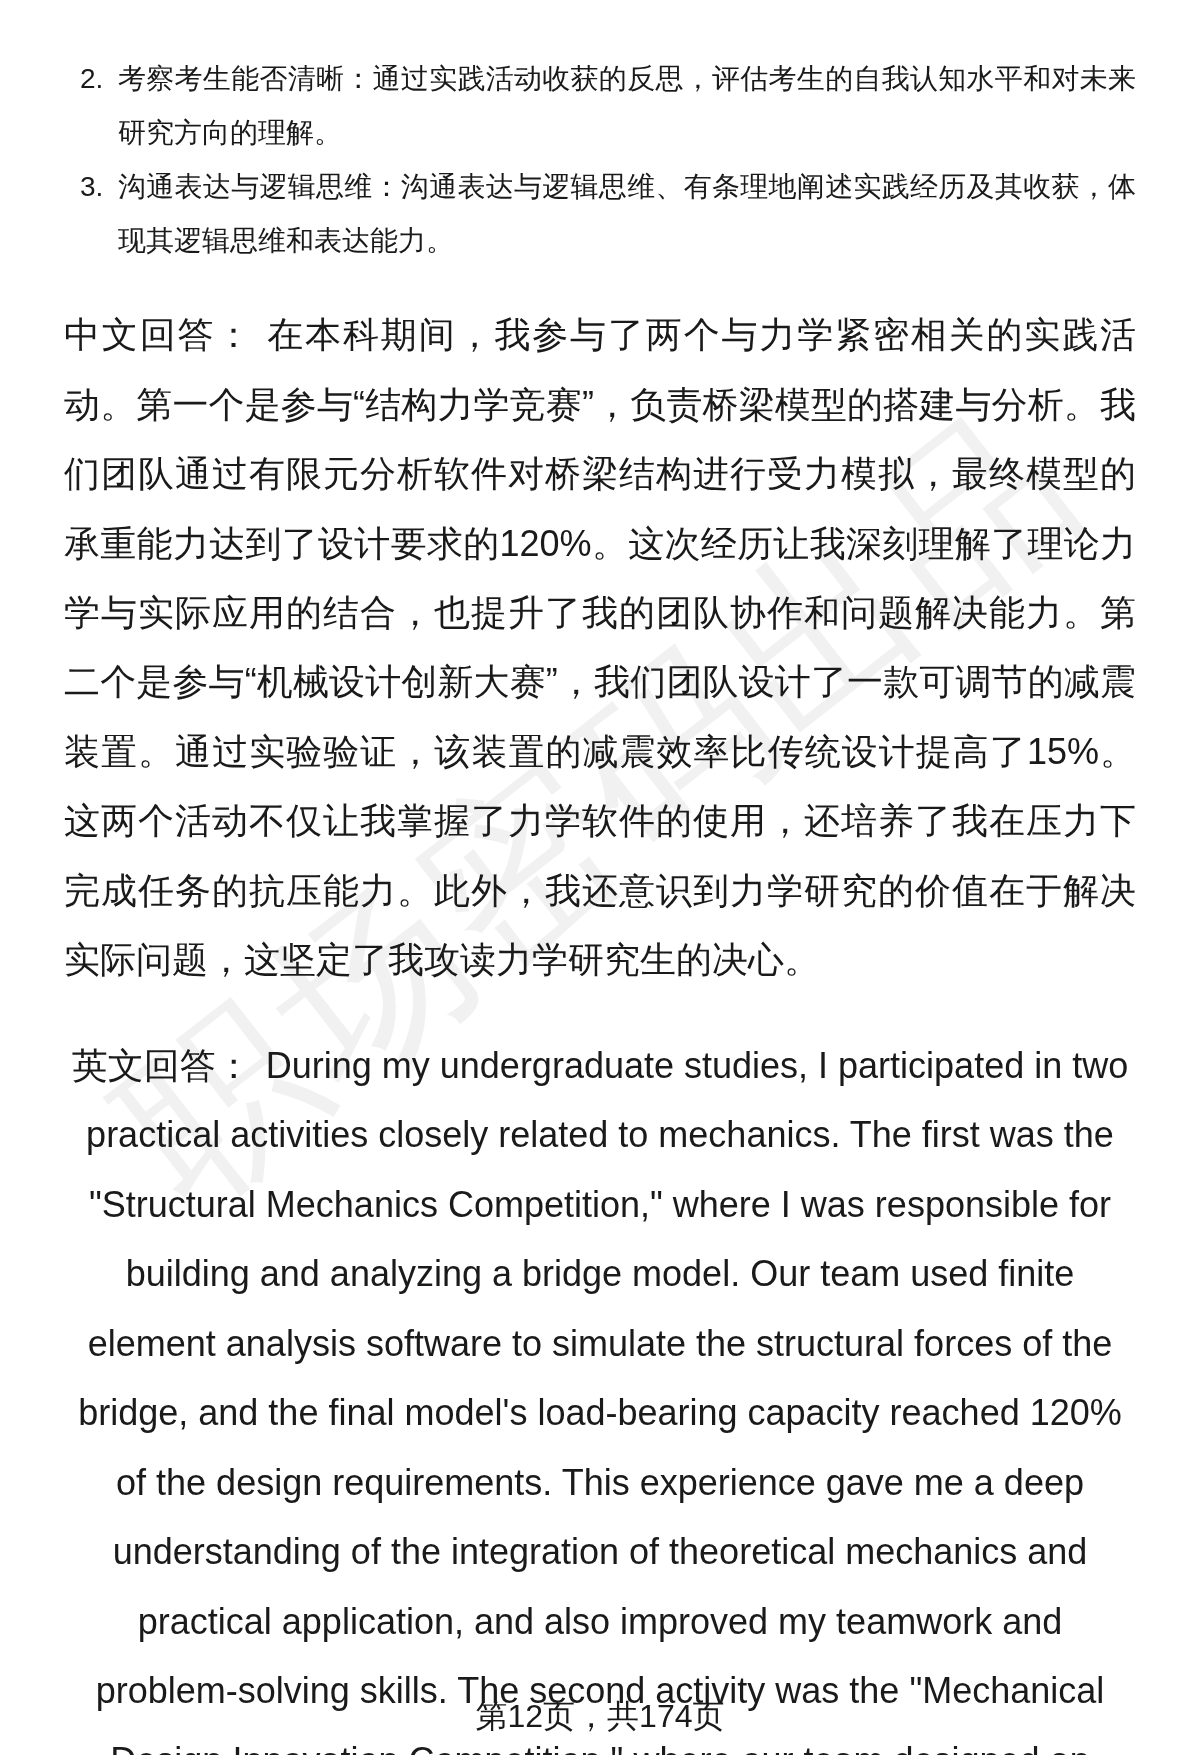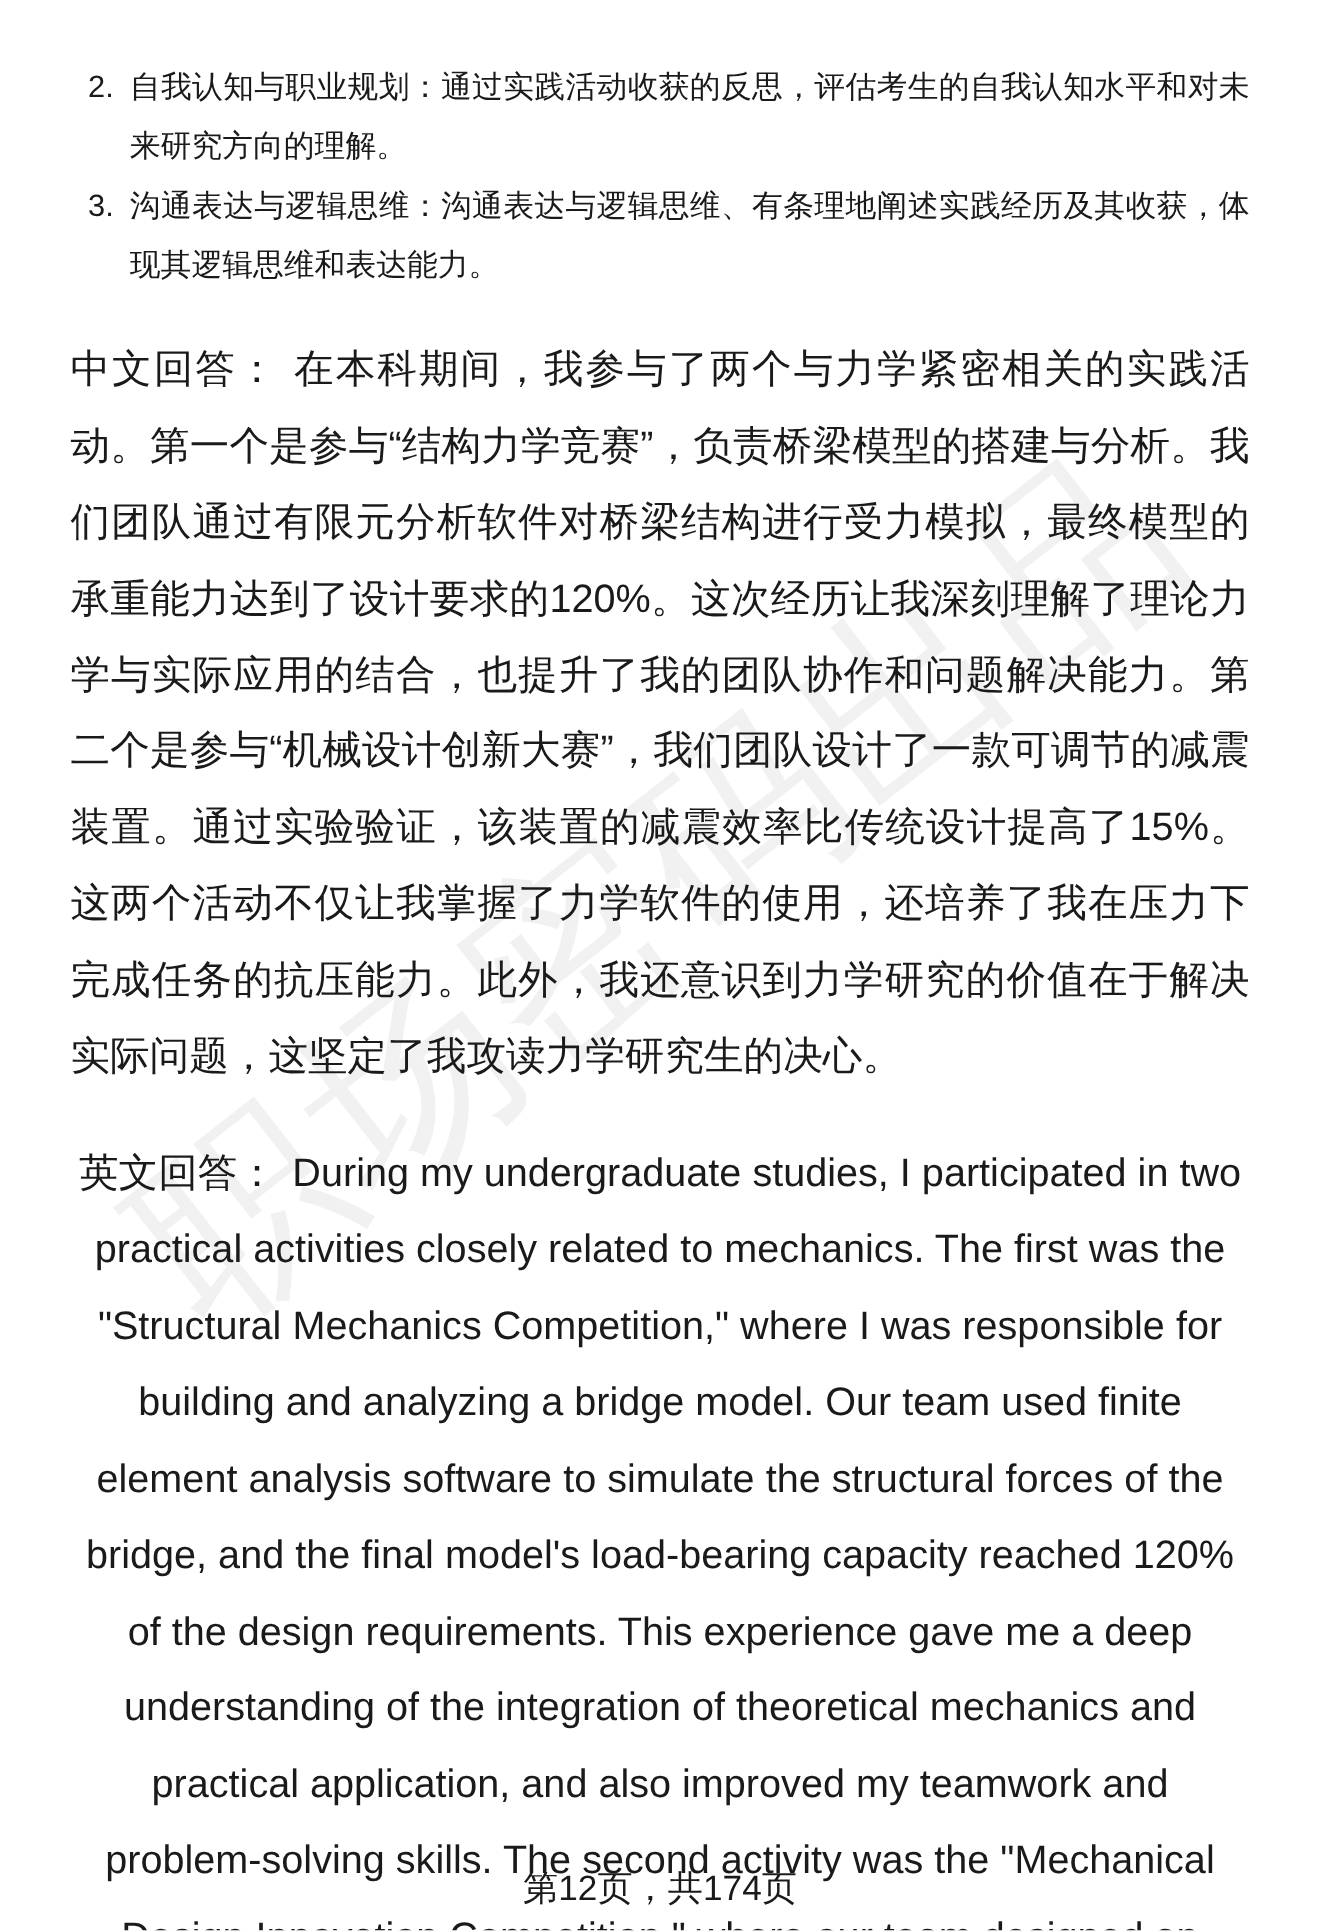--- a/index.html
+++ b/index.html
@@ -82,21 +82,21 @@
 <div class="page">
 
   <div class="watermark">职场密码出品</div>
 
   <div class="content">
 
     <div class="doc-list">
 
       <div class="doc-list-item">
         <span class="doc-list-number">2.</span>
-        <span class="doc-list-text">自我认知与职业规划：通过实践活动收获的反思，评估考生的自我认知水平和对未来研究方向的理解。</span>
+        <span class="doc-list-text">考察考生能否清晰：通过实践活动收获的反思，评估考生的自我认知水平和对未来研究方向的理解。</span>
       </div>
 
       <div class="doc-list-item">
         <span class="doc-list-number">3.</span>
         <span class="doc-list-text">沟通表达与逻辑思维：沟通表达与逻辑思维、有条理地阐述实践经历及其收获，体现其逻辑思维和表达能力。</span>
       </div>
 
     </div>
 
     <p class="para para-cn">

